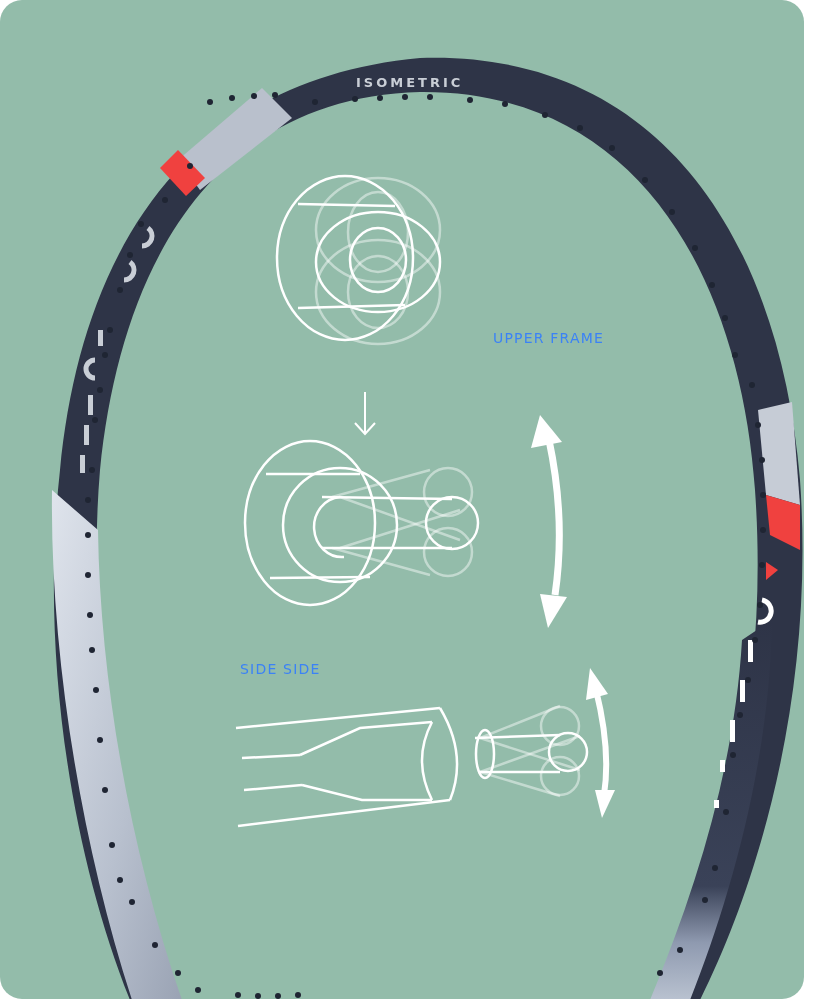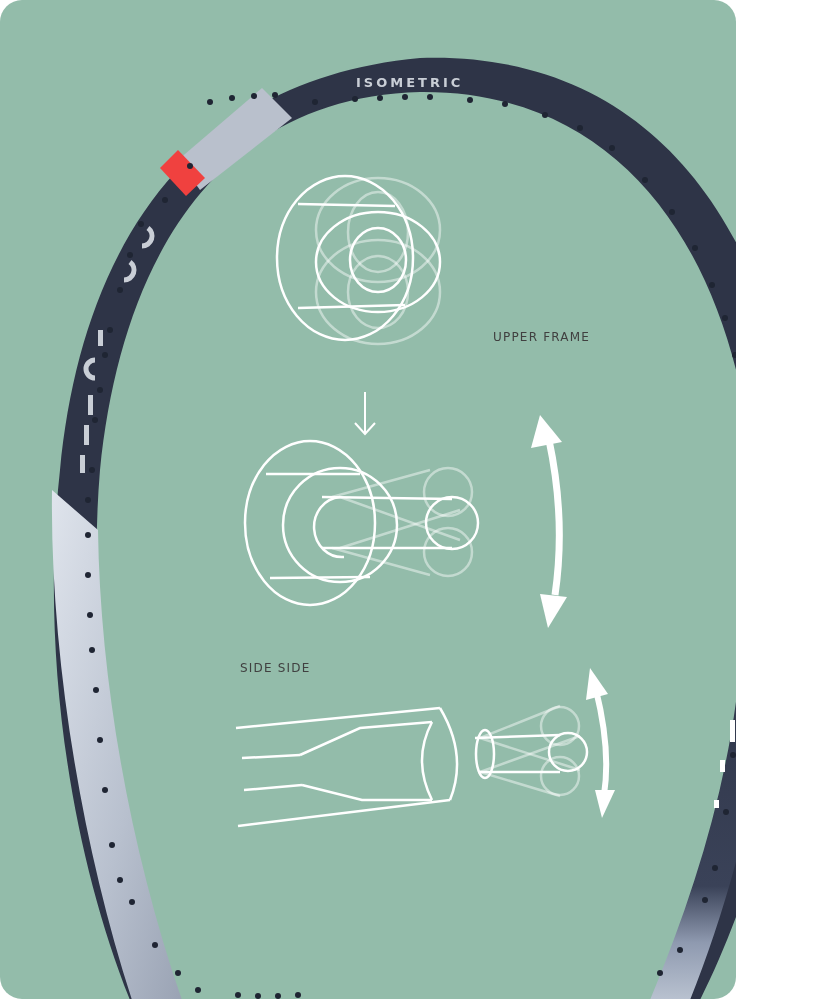--- a/index.html
+++ b/index.html
@@ -1,19 +1,19 @@
 <!DOCTYPE html>
 <html><head>
 <meta charset="utf-8">
 <style>
   html, body { margin:0; padding:0; background:#ffffff; }
   body { width:840px; height:999px; overflow:hidden; font-family:"DejaVu Sans", sans-serif; }
-  .card { position:relative; width:736px; height:999px; border-radius:22px; overflow:hidden; }
+  .card { position:relative; width:804px; height:999px; border-radius:22px; overflow:hidden; }
   .card svg { position:absolute; left:0; top:0; }
-  .label { position:absolute; color:#404040; font-family:"DejaVu Sans", sans-serif; font-size:12px; letter-spacing:1.2px; font-weight:400; }
+  .label { position:absolute; color:#3b82f6; font-family:"DejaVu Sans", sans-serif; font-size:14px; letter-spacing:1.2px; font-weight:400; }
   .brand { position:absolute; font-family:"DejaVu Sans", sans-serif; font-size:13px; letter-spacing:3px; color:#c9ced6; font-weight:bold; }
 </style>
 </head>
 <body>
 
 <div class="card">
   <svg width="840" height="999" viewBox="0 0 840 999">
     <defs>
       <linearGradient id="silverGrad" x1="0" y1="0" x2="1" y2="1">
         <stop offset="0" stop-color="#dfe4ec"></stop>

